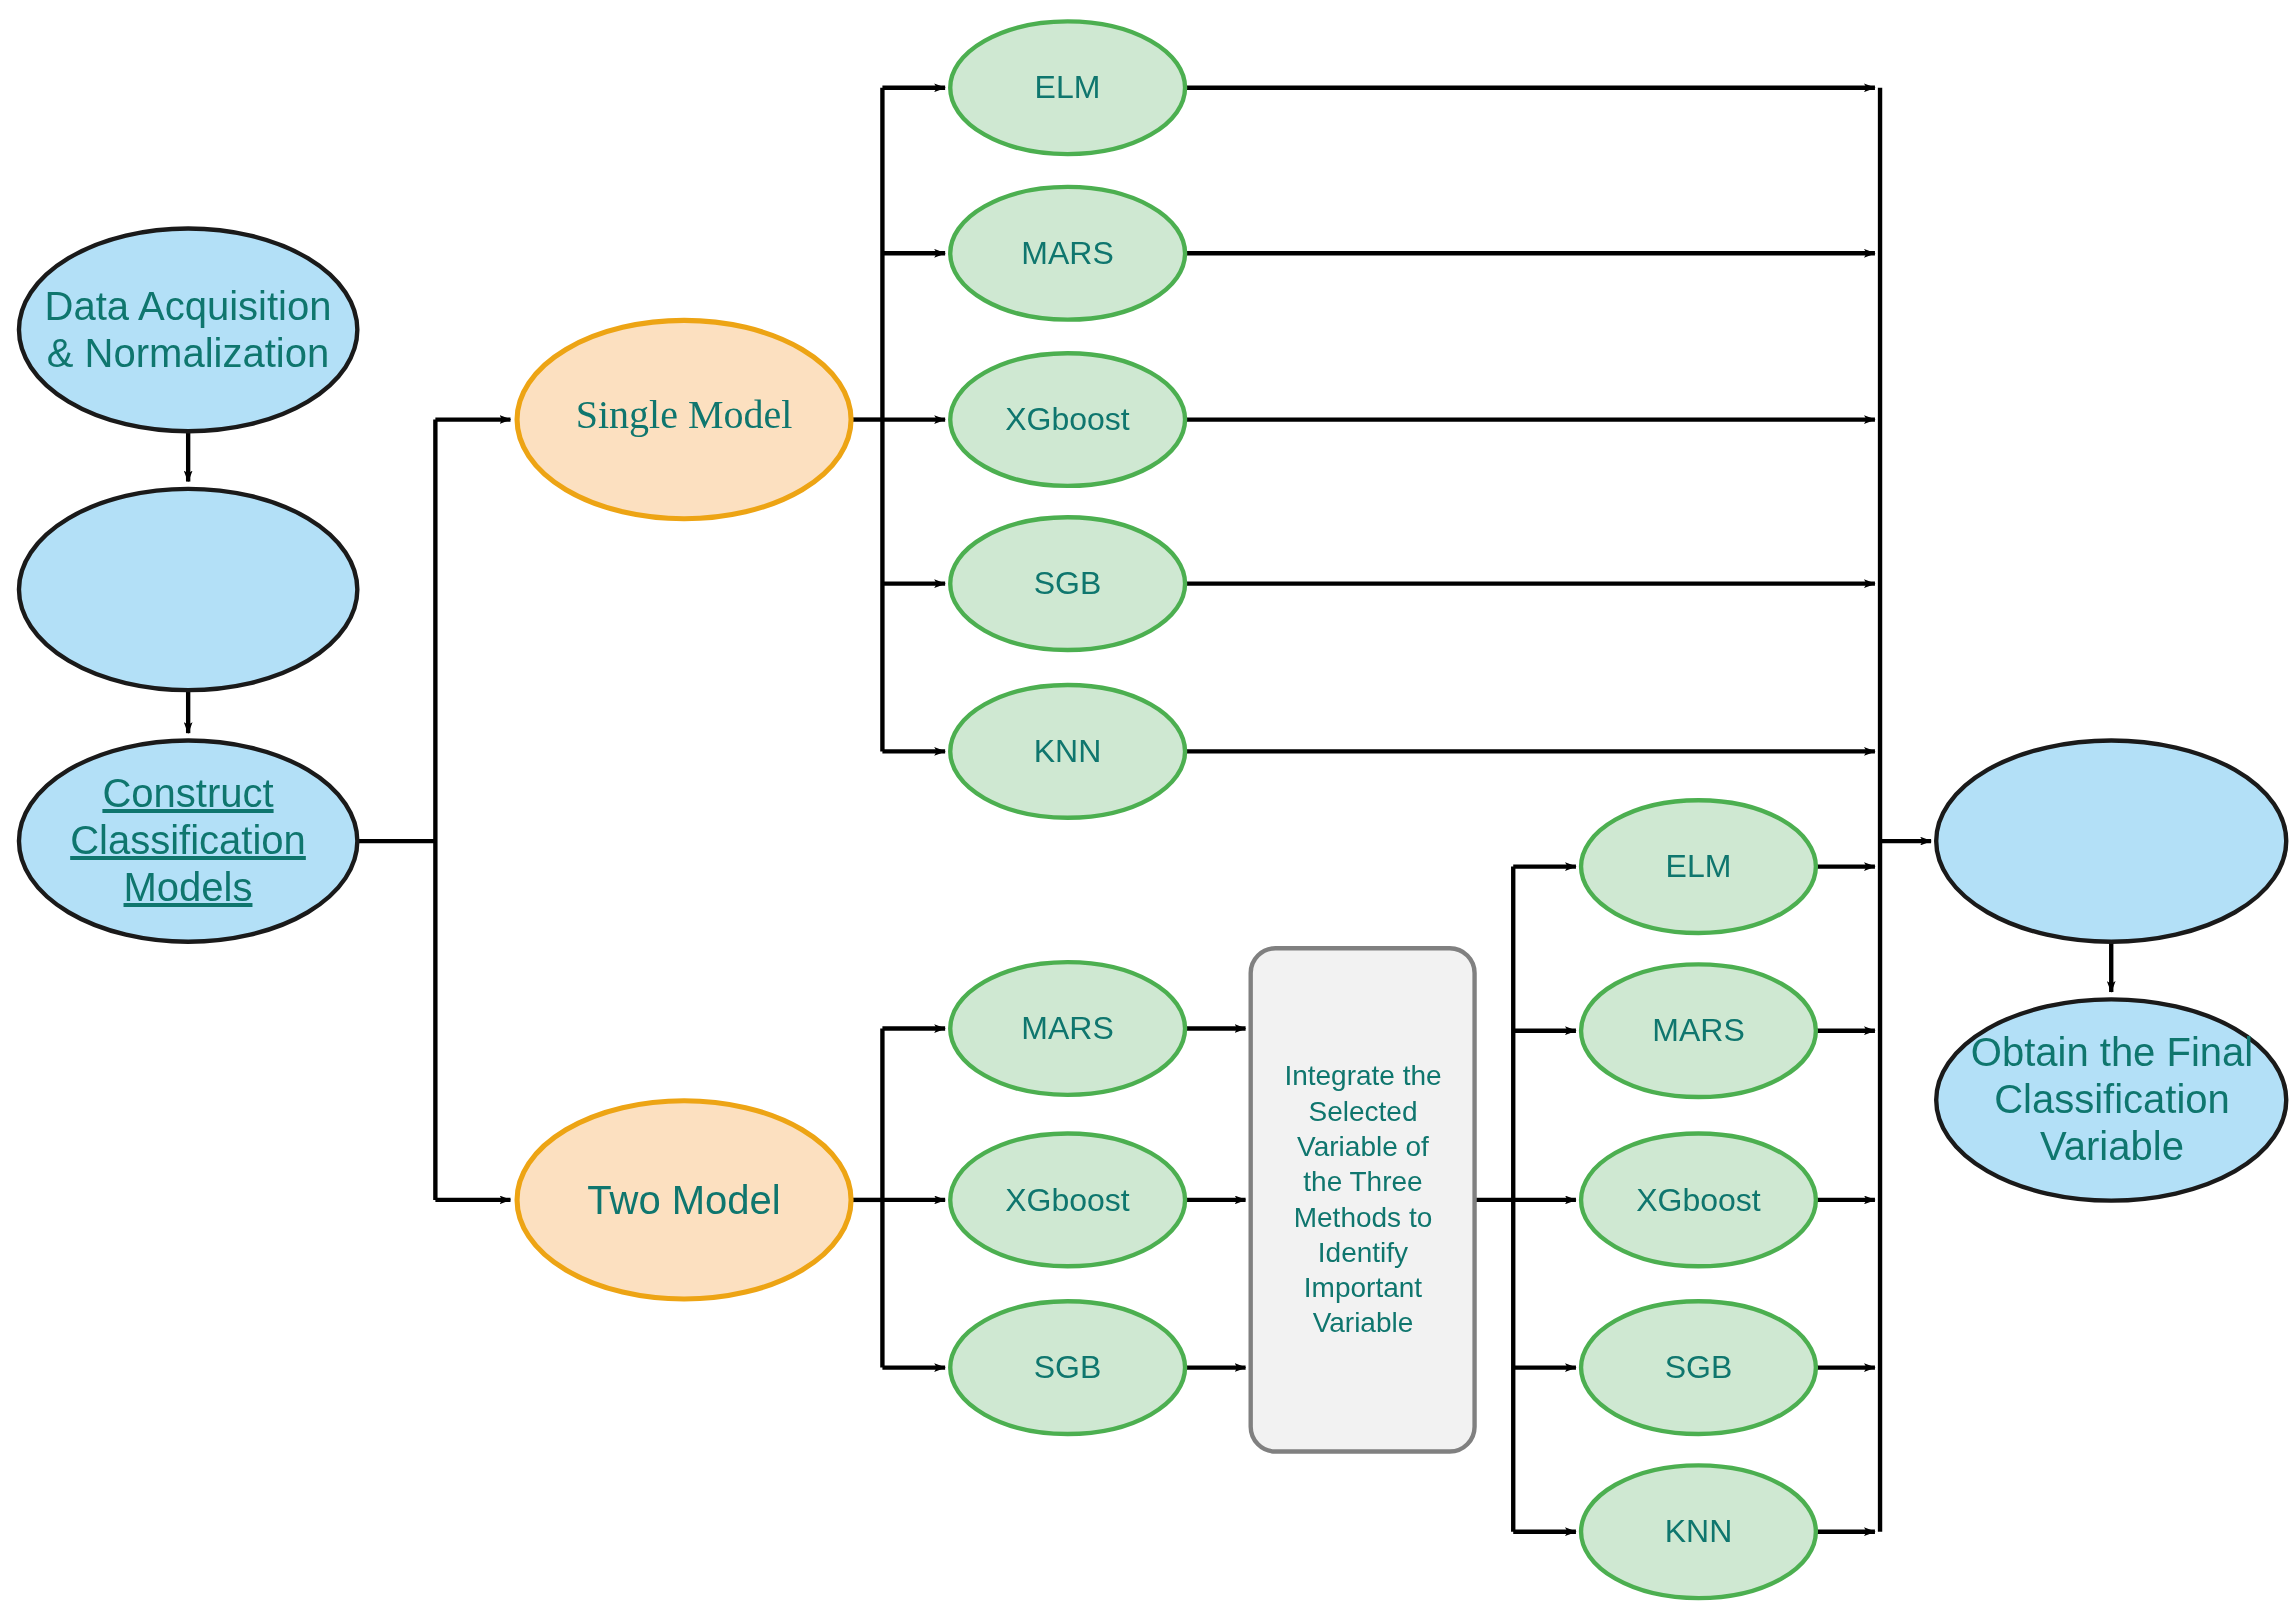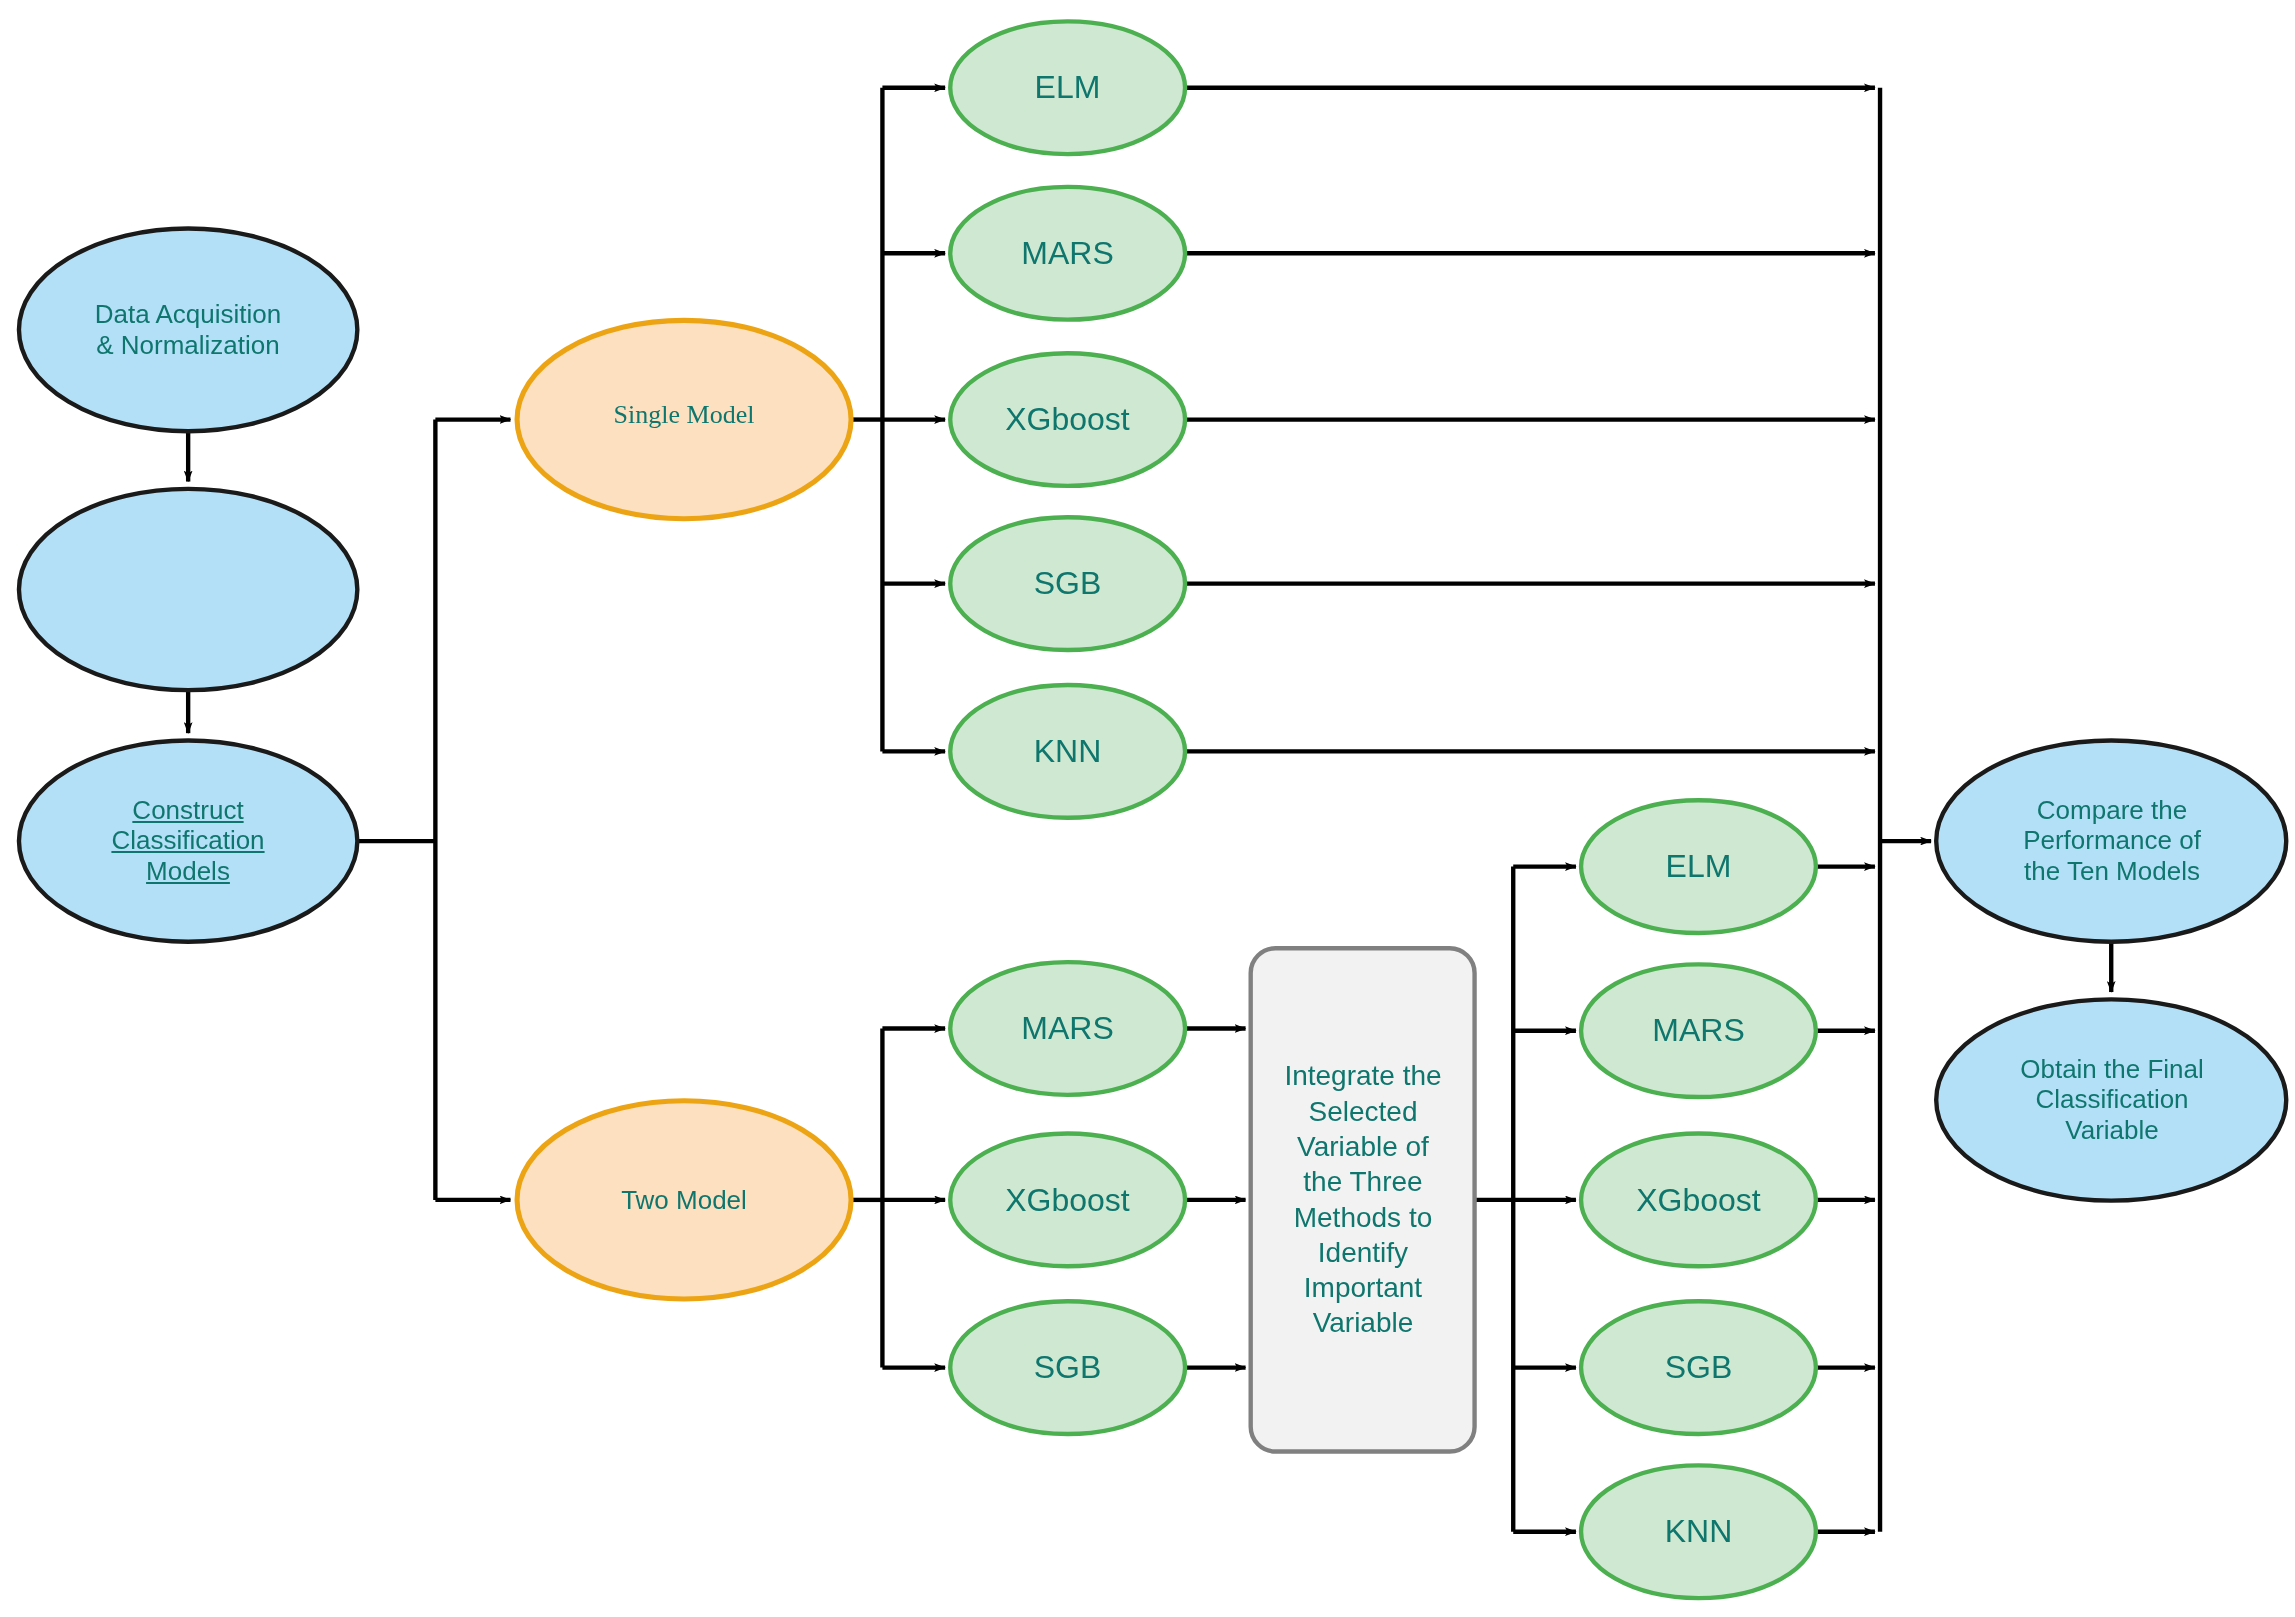--- a/index.html
+++ b/index.html
@@ -13,21 +13,21 @@
   svg.flow-canvas{position:absolute;left:0;top:0;width:2295px;height:1618px;}
   .node-label{
     position:absolute;
     display:flex;align-items:center;justify-content:center;
     text-align:center;
     color:#0f766e;
     line-height:1.17;
     pointer-events:none;
     white-space:pre-line;
   }
-  .lbl-lg{font-size:26px;}
+  .lbl-lg{font-size:40px;}
   .lbl-md{font-size:32px;}
   .lbl-box{font-size:28px;line-height:1.26;}
 </style>
 </head>
 <body>
 
 <div id="flow-root">
 
   <svg class="flow-canvas" viewBox="0 0 3147 2218" xmlns="http://www.w3.org/2000/svg">
     <defs>
@@ -152,21 +152,18 @@
 Identify
 Important
 Variable</div>
 
   <div class="node-label lbl-md" style="left:1581px;top:800px;width:235px;height:133px;">ELM</div>
   <div class="node-label lbl-md" style="left:1581px;top:964px;width:235px;height:133px;">MARS</div>
   <div class="node-label lbl-md" style="left:1581px;top:1134px;width:235px;height:133px;">XGboost</div>
   <div class="node-label lbl-md" style="left:1581px;top:1301px;width:235px;height:133px;">SGB</div>
   <div class="node-label lbl-md" style="left:1581px;top:1465px;width:235px;height:133px;">KNN</div>
 
-  <div class="node-label lbl-lg" style="left:1937px;top:740px;width:350px;height:201px;">Compare the
-Performance of
-the Ten Models</div>
   <div class="node-label lbl-lg" style="left:1937px;top:999px;width:350px;height:201px;">Obtain the Final
 Classification
 Variable</div>
 
 </div>
 
 
 </body></html>

